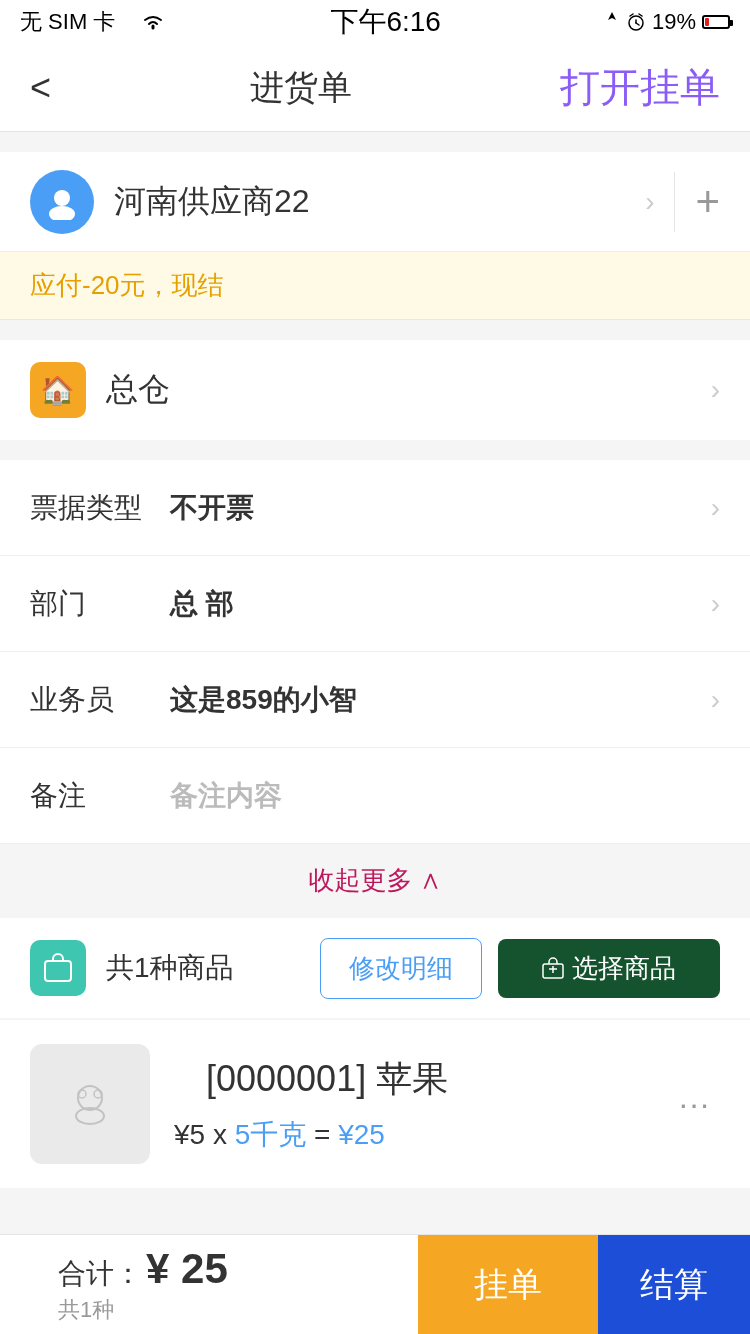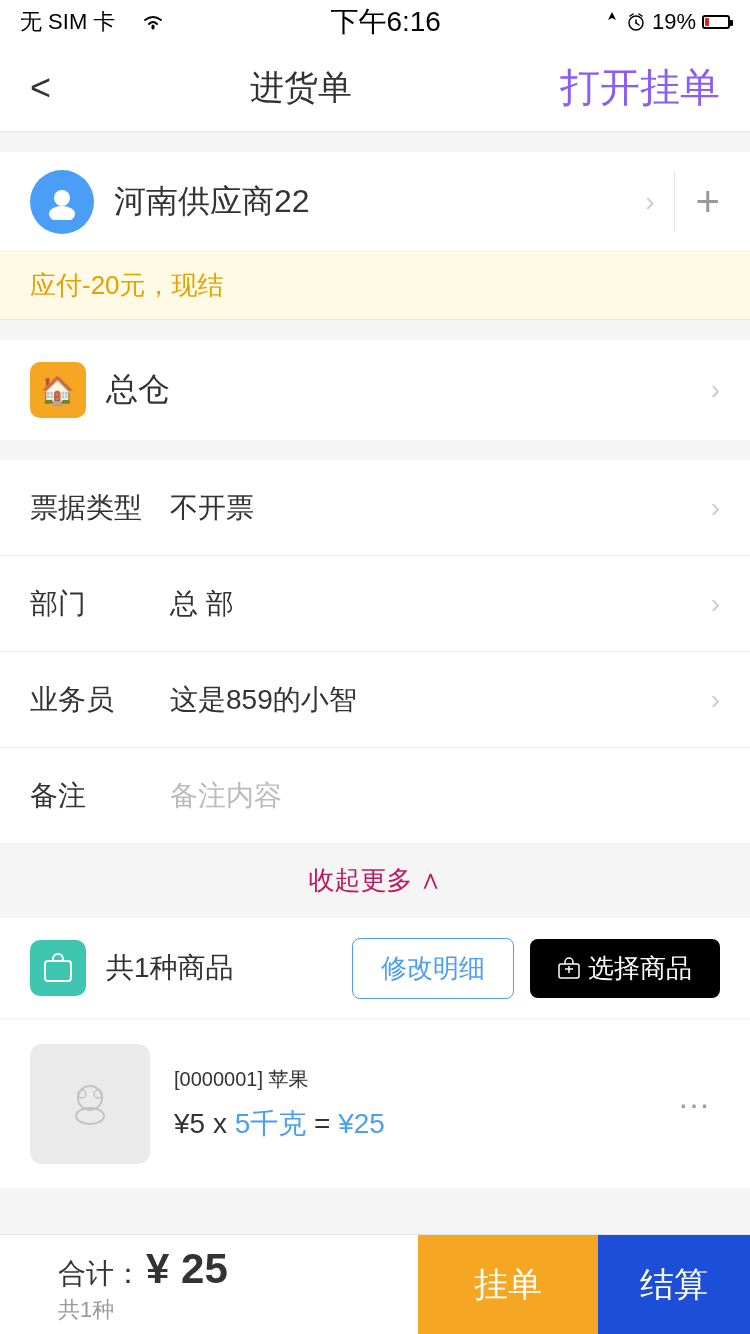--- a/index.html
+++ b/index.html
@@ -117,20 +117,21 @@
       font-size: 28px;
       color: #333;
       width: 130px;
       flex-shrink: 0;
     }
     .form-value {
       flex: 1;
       font-size: 28px;
       color: #333;
       padding-left: 10px;
+      font-weight: bold;
     }
     .form-value.placeholder { color: #bbb; }
 
     
     .collapse-bar {
       background: #f5f5f5;
       height: 72px;
       display: flex;
       align-items: center;
       justify-content: center;
@@ -158,25 +159,25 @@
     .btn-outline {
       border: 1.5px solid #4b9ef5;
       color: #4b9ef5;
       background: #fff;
       border-radius: 8px;
       padding: 12px 28px;
       font-size: 26px;
       margin-right: 16px;
     }
     .btn-primary {
-      background: #000000;
+      background: #14532d;
       color: #fff;
       border: none;
       border-radius: 8px;
-      padding: 12px 28px;
+      padding: 12px 44px;
       font-size: 26px;
       display: flex; align-items: center; gap: 8px;
     }
 
     
     .product-item {
       background: #fff;
       display: flex;
       align-items: center;
       padding: 24px 30px;
@@ -187,21 +188,21 @@
       width: 120px; height: 120px;
       background: #eaeaea;
       border-radius: 12px;
       margin-right: 24px;
       flex-shrink: 0;
       display: flex; align-items: center; justify-content: center;
       overflow: hidden;
     }
     .product-thumb svg { width: 60px; height: 60px; opacity: 0.4; }
     .product-info { flex: 1; }
-    .product-name { font-size: 20px; color: #333; margin-bottom: 12px; }
+    .product-name { font-size: 36px; color: #333; margin-bottom: 12px; margin-left: 32px; }
     .product-price { font-size: 28px; color: #333; }
     .price-highlight { color: #4b9ef5; }
     .product-more { font-size: 32px; color: #999; padding: 0 10px; }
 
     
     .bottom-bar {
       position: fixed;
       bottom: 0; left: 0;
       width: 750px;
       height: 100px;

